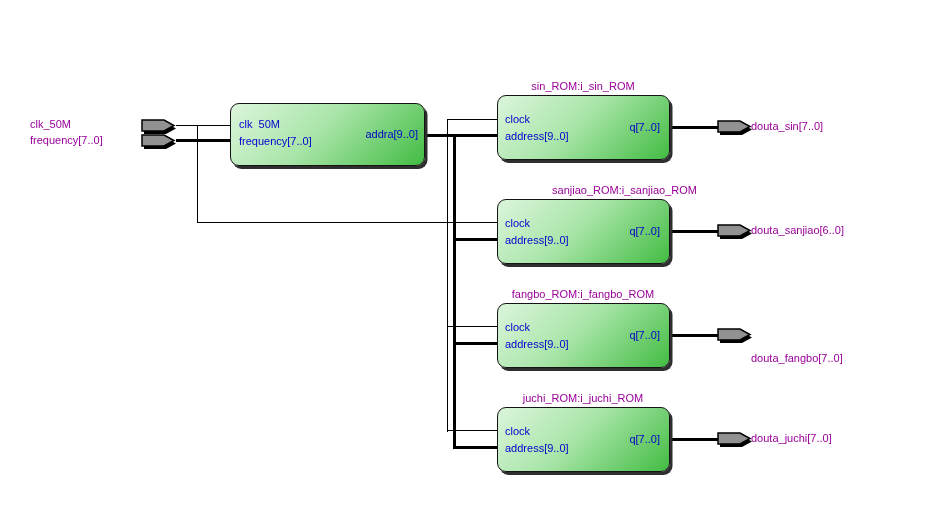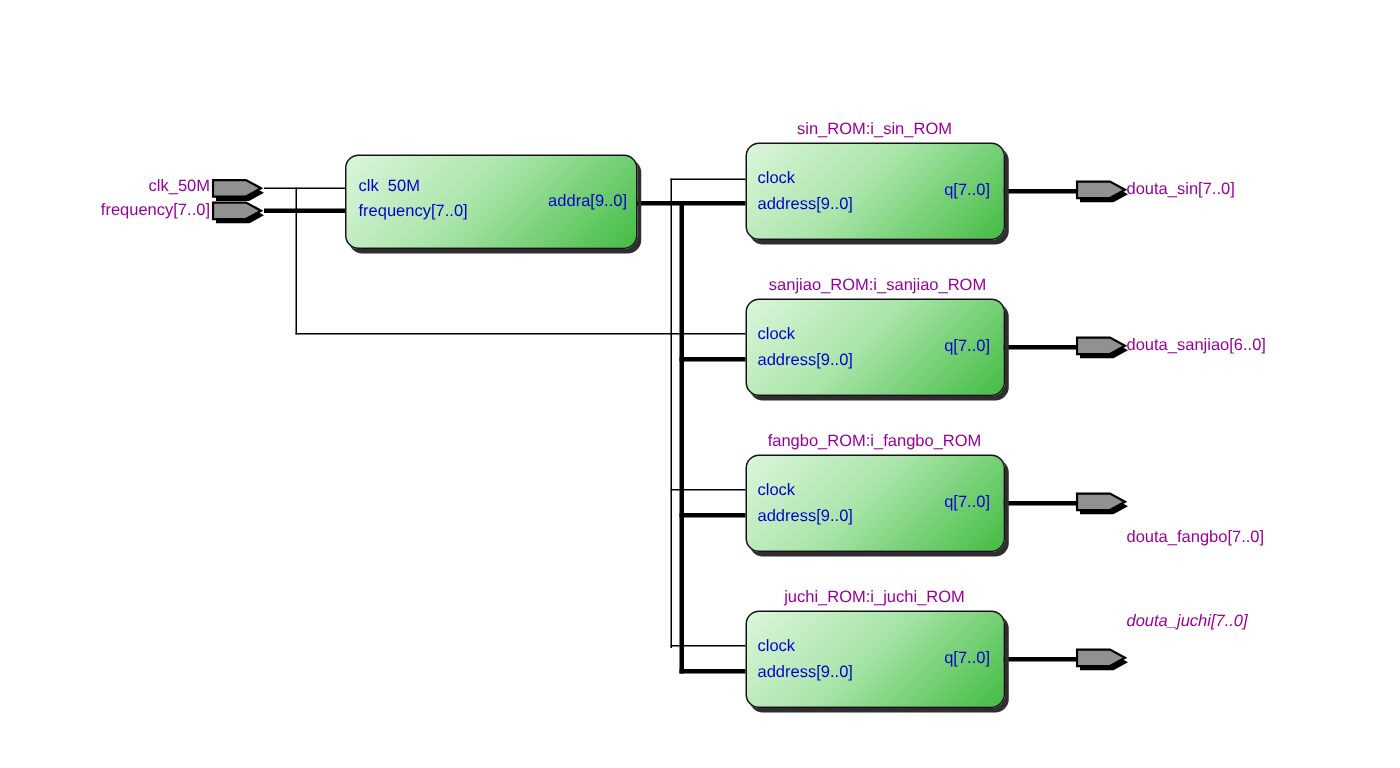--- a/index.html
+++ b/index.html
@@ -16,21 +16,21 @@
   .title{
     position:absolute;color:#990099;text-align:center;white-space:pre;line-height:13px;
   }
   .port{
     position:absolute;color:#0000cc;white-space:pre;line-height:13px;text-align:right;
   }
   .port.r{text-align:right;}
   .pinlabel{
     position:absolute;color:#990099;white-space:pre;line-height:13px;
   }
-  .pinlabel.r{text-align:right;}
+  .pinlabel.r{}
   .pin{position:absolute;width:36px;height:15px;}
 </style>
 </head>
 <body>
 
 <div id="canvas">
 
   <div class="wire" style="left:176px;top:125px;width:54px;height:1px;"></div>
   <div class="wire" style="left:197px;top:125px;width:1px;height:98px;"></div>
   <div class="wire" style="left:197px;top:222px;width:300px;height:1px;"></div>
@@ -72,21 +72,21 @@
   <div class="block" style="left:497px;top:95px;width:171px;height:63px;"></div>
   <div class="port" style="left:505px;top:113px;">clock</div>
   <div class="port" style="left:505px;top:130px;">address[9..0]</div>
   <div class="port r" style="left:560px;width:100px;top:121px;">q[7..0]</div>
   <svg class="pin" style="left:717px;top:120px;" viewBox="0 0 36 15">
     <polygon points="3,4 25,4 35,9.5 25,15 3,15" fill="#000000"></polygon>
     <polygon points="1,1 23,1 33,6.5 23,12 1,12" fill="#919191" stroke="#000000" stroke-width="1.5"></polygon>
   </svg>
   <div class="pinlabel" style="left:751px;top:120px;">douta_sin[7..0]</div>
 
-  <div class="title" style="left:499px;width:172px;top:184px;">sanjiao_ROM:i_sanjiao_ROM</div>
+  <div class="title" style="left:525px;width:172px;top:184px;text-align:right;">sanjiao_ROM:i_sanjiao_ROM</div>
   <div class="block" style="left:497px;top:199px;width:171px;height:63px;"></div>
   <div class="port" style="left:505px;top:217px;">clock</div>
   <div class="port" style="left:505px;top:234px;">address[9..0]</div>
   <div class="port r" style="left:560px;width:100px;top:225px;">q[7..0]</div>
   <svg class="pin" style="left:717px;top:224px;" viewBox="0 0 36 15">
     <polygon points="3,4 25,4 35,9.5 25,15 3,15" fill="#000000"></polygon>
     <polygon points="1,1 23,1 33,6.5 23,12 1,12" fill="#919191" stroke="#000000" stroke-width="1.5"></polygon>
   </svg>
   <div class="pinlabel" style="left:751px;top:224px;">douta_sanjiao[6..0]</div>
 
@@ -103,15 +103,15 @@
 
   <div class="title" style="left:497px;width:172px;top:392px;">juchi_ROM:i_juchi_ROM</div>
   <div class="block" style="left:497px;top:407px;width:171px;height:63px;"></div>
   <div class="port" style="left:505px;top:425px;">clock</div>
   <div class="port" style="left:505px;top:442px;">address[9..0]</div>
   <div class="port r" style="left:560px;width:100px;top:433px;">q[7..0]</div>
   <svg class="pin" style="left:717px;top:432px;" viewBox="0 0 36 15">
     <polygon points="3,4 25,4 35,9.5 25,15 3,15" fill="#000000"></polygon>
     <polygon points="1,1 23,1 33,6.5 23,12 1,12" fill="#919191" stroke="#000000" stroke-width="1.5"></polygon>
   </svg>
-  <div class="pinlabel" style="left:751px;top:408px;font-style:italic;">douta_juchi[7..0]</div>
+  <div class="pinlabel" style="left:751px;top:432px;">douta_juchi[7..0]</div>
 
 </div>
 
 </body></html>

